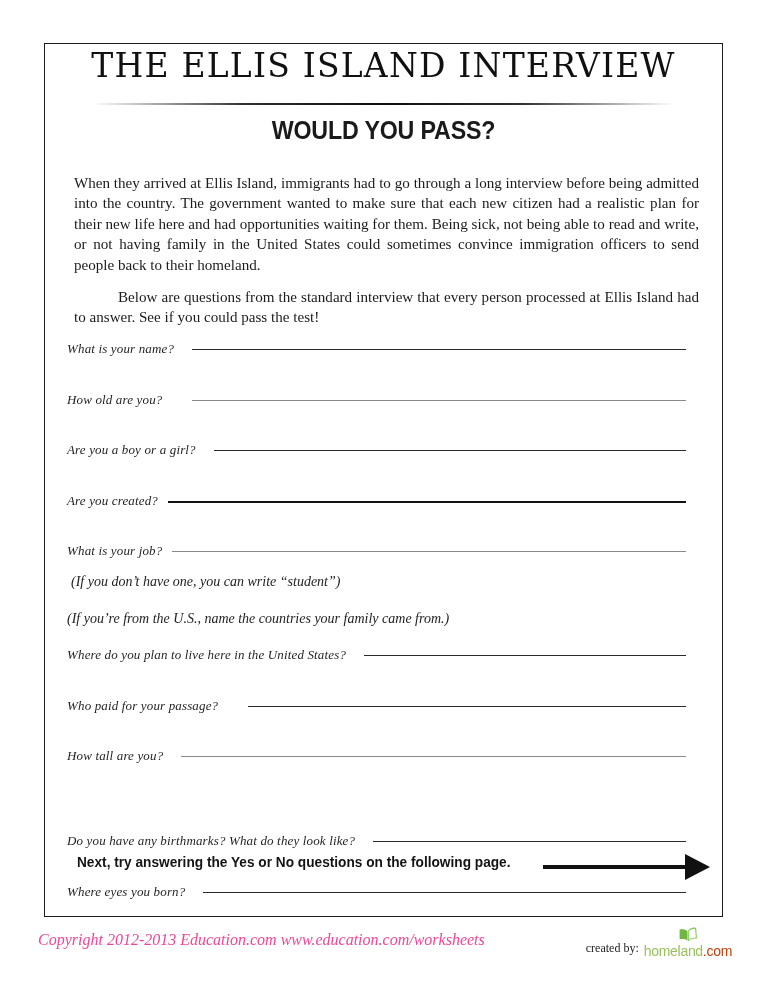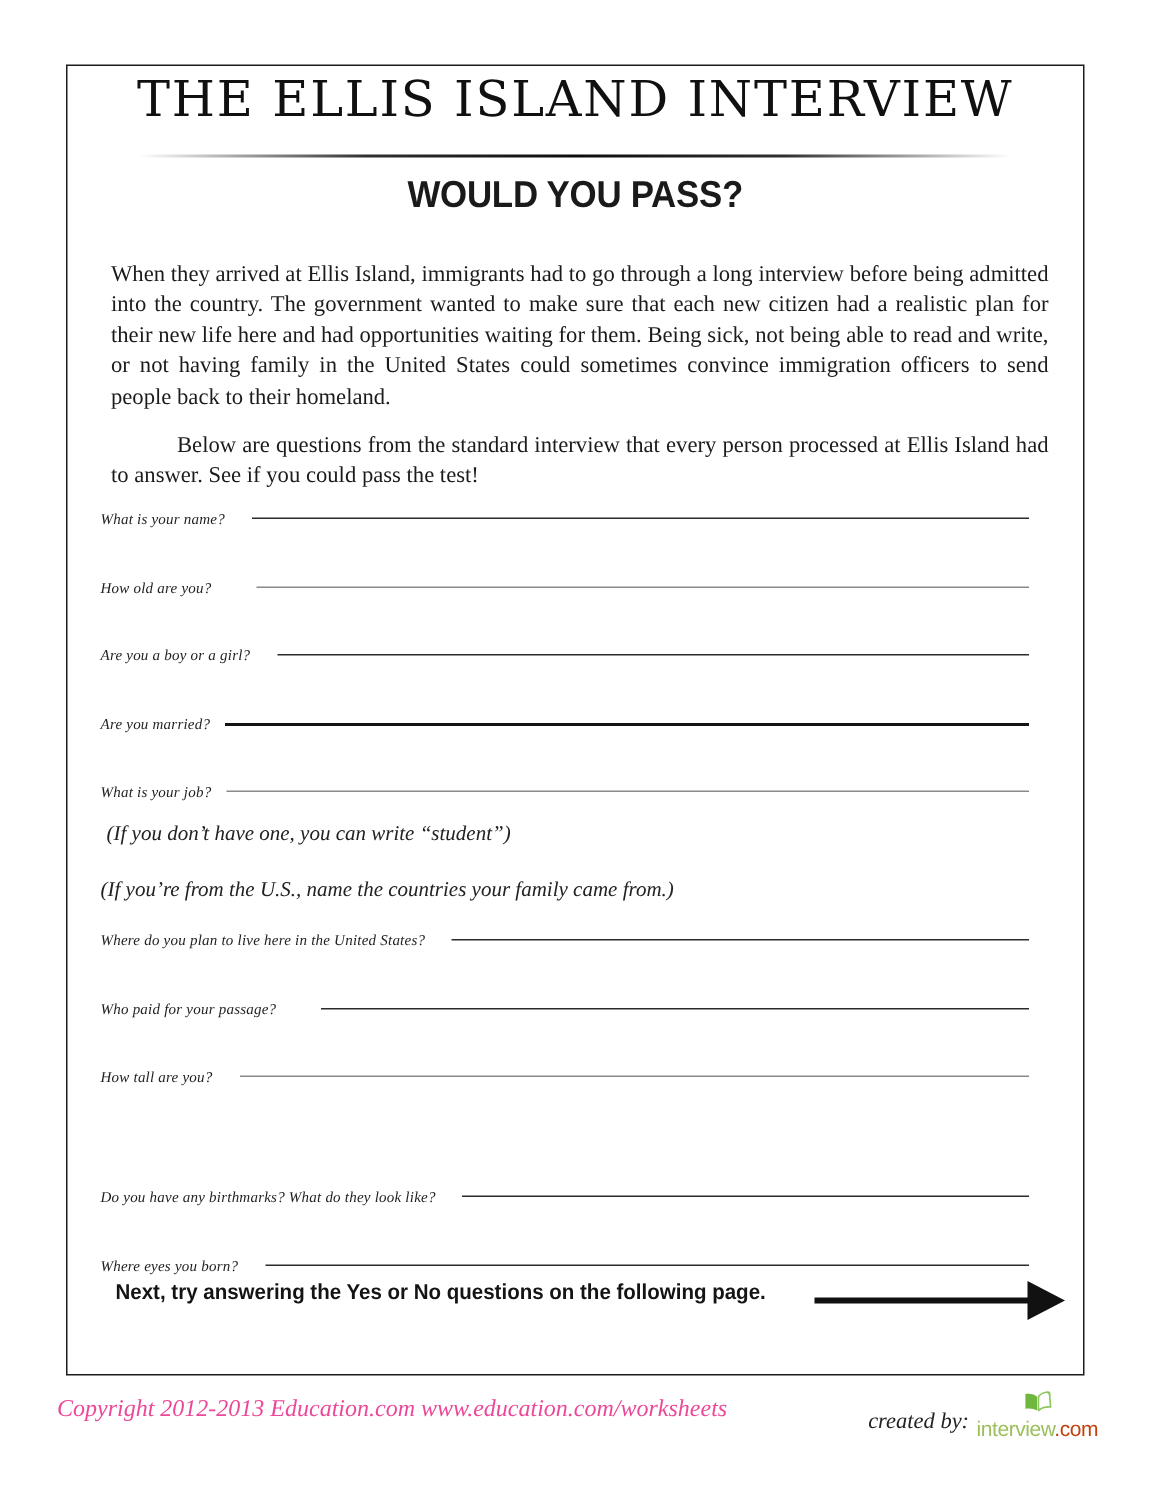--- a/index.html
+++ b/index.html
@@ -109,21 +109,21 @@
     top: 297px;
   }
   .q-row {
     display: flex;
     align-items: baseline;
     white-space: nowrap;
   }
   .q-text {
     font-family: "Liberation Serif", serif;
     font-style: italic;
-    font-size: 10px;
+    font-size: 13px;
     color: #1f1f1f;
     letter-spacing: 0.15px;
     flex: 0 0 auto;
   }
   .q-line {
     flex: 1 1 auto;
     height: 1px;
     position: relative;
     top: -3px;
   }
@@ -215,22 +215,21 @@
   .created-by {
     position: absolute;
     right: 36px;
     top: 0px;
     display: flex;
     align-items: flex-end;
     white-space: nowrap;
   }
   .created-label {
     font-family: "Liberation Serif", serif;
-    font-style: italic;
-    font-size: 15px;
+    font-size: 12px;
     color: #232323;
     margin-right: 5px;
     margin-bottom: 2px;
   }
   .logo {
     position: relative;
     display: flex;
     flex-direction: column;
     align-items: center;
     line-height: 1;
@@ -294,21 +293,21 @@
       <div class="q-row">
         <span class="q-text">Are you a boy or a girl?</span>
         <span class="q-gap-m"></span>
         <span class="q-line w-normal">
             <i></i>
           </span>
       </div>
       <div class="q-spacer-lg"></div>
 
       <div class="q-row">
-        <span class="q-text">Are you married?</span>
+        <span class="q-text">Are you created?</span>
         <span class="q-gap-s"></span>
         <span class="q-line w-bold">
             <i></i>
           </span>
       </div>
       <div class="q-spacer-lg"></div>
 
       <div class="q-row">
         <span class="q-text">What is your job?</span>
         <span class="q-gap-s"></span>
@@ -386,18 +385,18 @@
     <div class="created-by">
       <span class="created-label">created by:</span>
       <span class="logo">
         <span class="logo-book">
           <svg width="20" height="14" viewBox="0 0 20 14" aria-hidden="true">
             <path d="M9.4 4.2 C7.6 2.4 4.6 1.9 1.6 2.4 L1.6 12.2 C4.6 11.7 7.6 12.2 9.4 13.4 Z" fill="#6fb73f"></path>
             <path d="M10.3 4.2 C11.6 2.2 14.4 1.0 17.6 1.2 L18.4 11.0 C15.2 10.8 12.0 11.8 10.3 13.4 Z" fill="none" stroke="#8cc85f" stroke-width="1.1" stroke-linejoin="round"></path>
             <path d="M16.0 0.9 C16.9 1.6 17.6 2.4 18.0 3.2" fill="none" stroke="#8cc85f" stroke-width="0.9" stroke-linecap="round"></path>
           </svg>
         </span>
-        <span class="logo-word"><span class="edu">interview</span><span class="dotcom">.com</span></span>
+        <span class="logo-word"><span class="edu">homeland</span><span class="dotcom">.com</span></span>
       </span>
     </div>
   </div>
 
 </div>
 
 </body></html>

